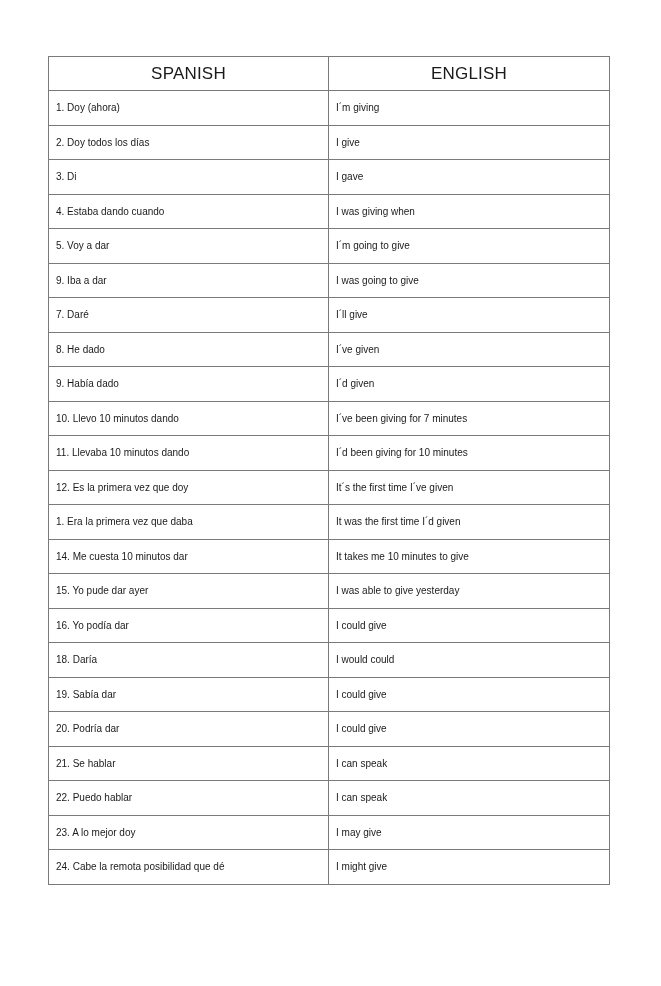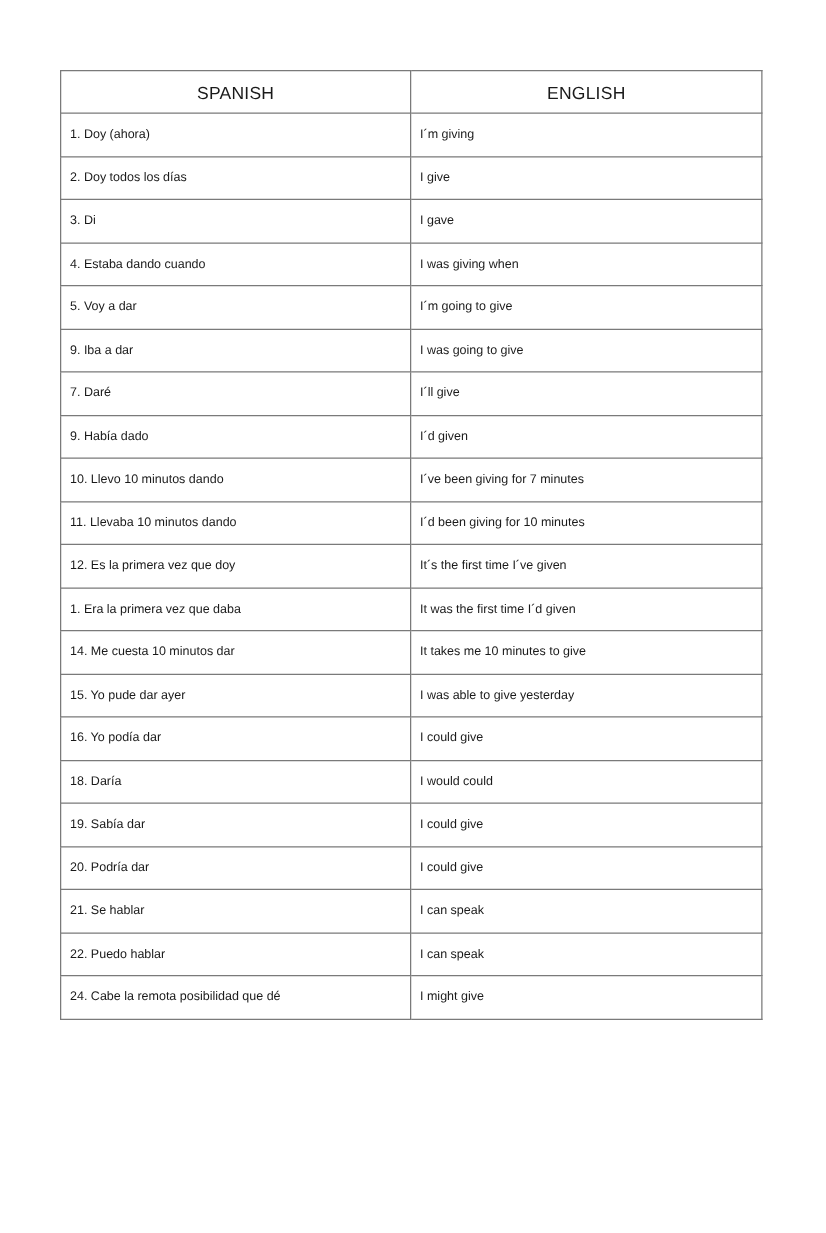--- a/index.html
+++ b/index.html
@@ -29,21 +29,21 @@
     table.vocab col.c2 { width: 281px; }
     table.vocab th, table.vocab td {
       border: 1px solid #7a7a7a;
       padding: 0 7px;
       text-align: left;
       white-space: nowrap;
       overflow: hidden;
     }
     table.vocab th {
       height: 33px;
-      font-size: 14px;
+      font-size: 17px;
       font-weight: normal;
       text-align: center;
       letter-spacing: 0.2px;
     }
     table.vocab td {
       height: 33.5px;
       font-size: 10px;
     }
   </style>
 </head>
@@ -84,20 +84,24 @@
       </tr>
       <tr>
         <td>9. Iba a dar</td>
         <td>I was going to give</td>
       </tr>
       <tr>
         <td>7. Daré</td>
         <td>I´ll give</td>
       </tr>
       <tr>
+        <td>8. He dado</td>
+        <td>I´ve given</td>
+      </tr>
+      <tr>
         <td>9. Había dado</td>
         <td>I´d given</td>
       </tr>
       <tr>
         <td>10. Llevo 10 minutos dando</td>
         <td>I´ve been giving for 7 minutes</td>
       </tr>
       <tr>
         <td>11. Llevaba 10 minutos dando</td>
         <td>I´d been giving for 10 minutes</td>
@@ -136,18 +140,22 @@
       </tr>
       <tr>
         <td>21. Se hablar</td>
         <td>I can speak</td>
       </tr>
       <tr>
         <td>22. Puedo hablar</td>
         <td>I can speak</td>
       </tr>
       <tr>
+        <td>23. A lo mejor doy</td>
+        <td>I may give</td>
+      </tr>
+      <tr>
         <td>24. Cabe la remota posibilidad que dé</td>
         <td>I might give</td>
       </tr>
     </tbody>
   </table>
 </div>
 
 </body></html>

